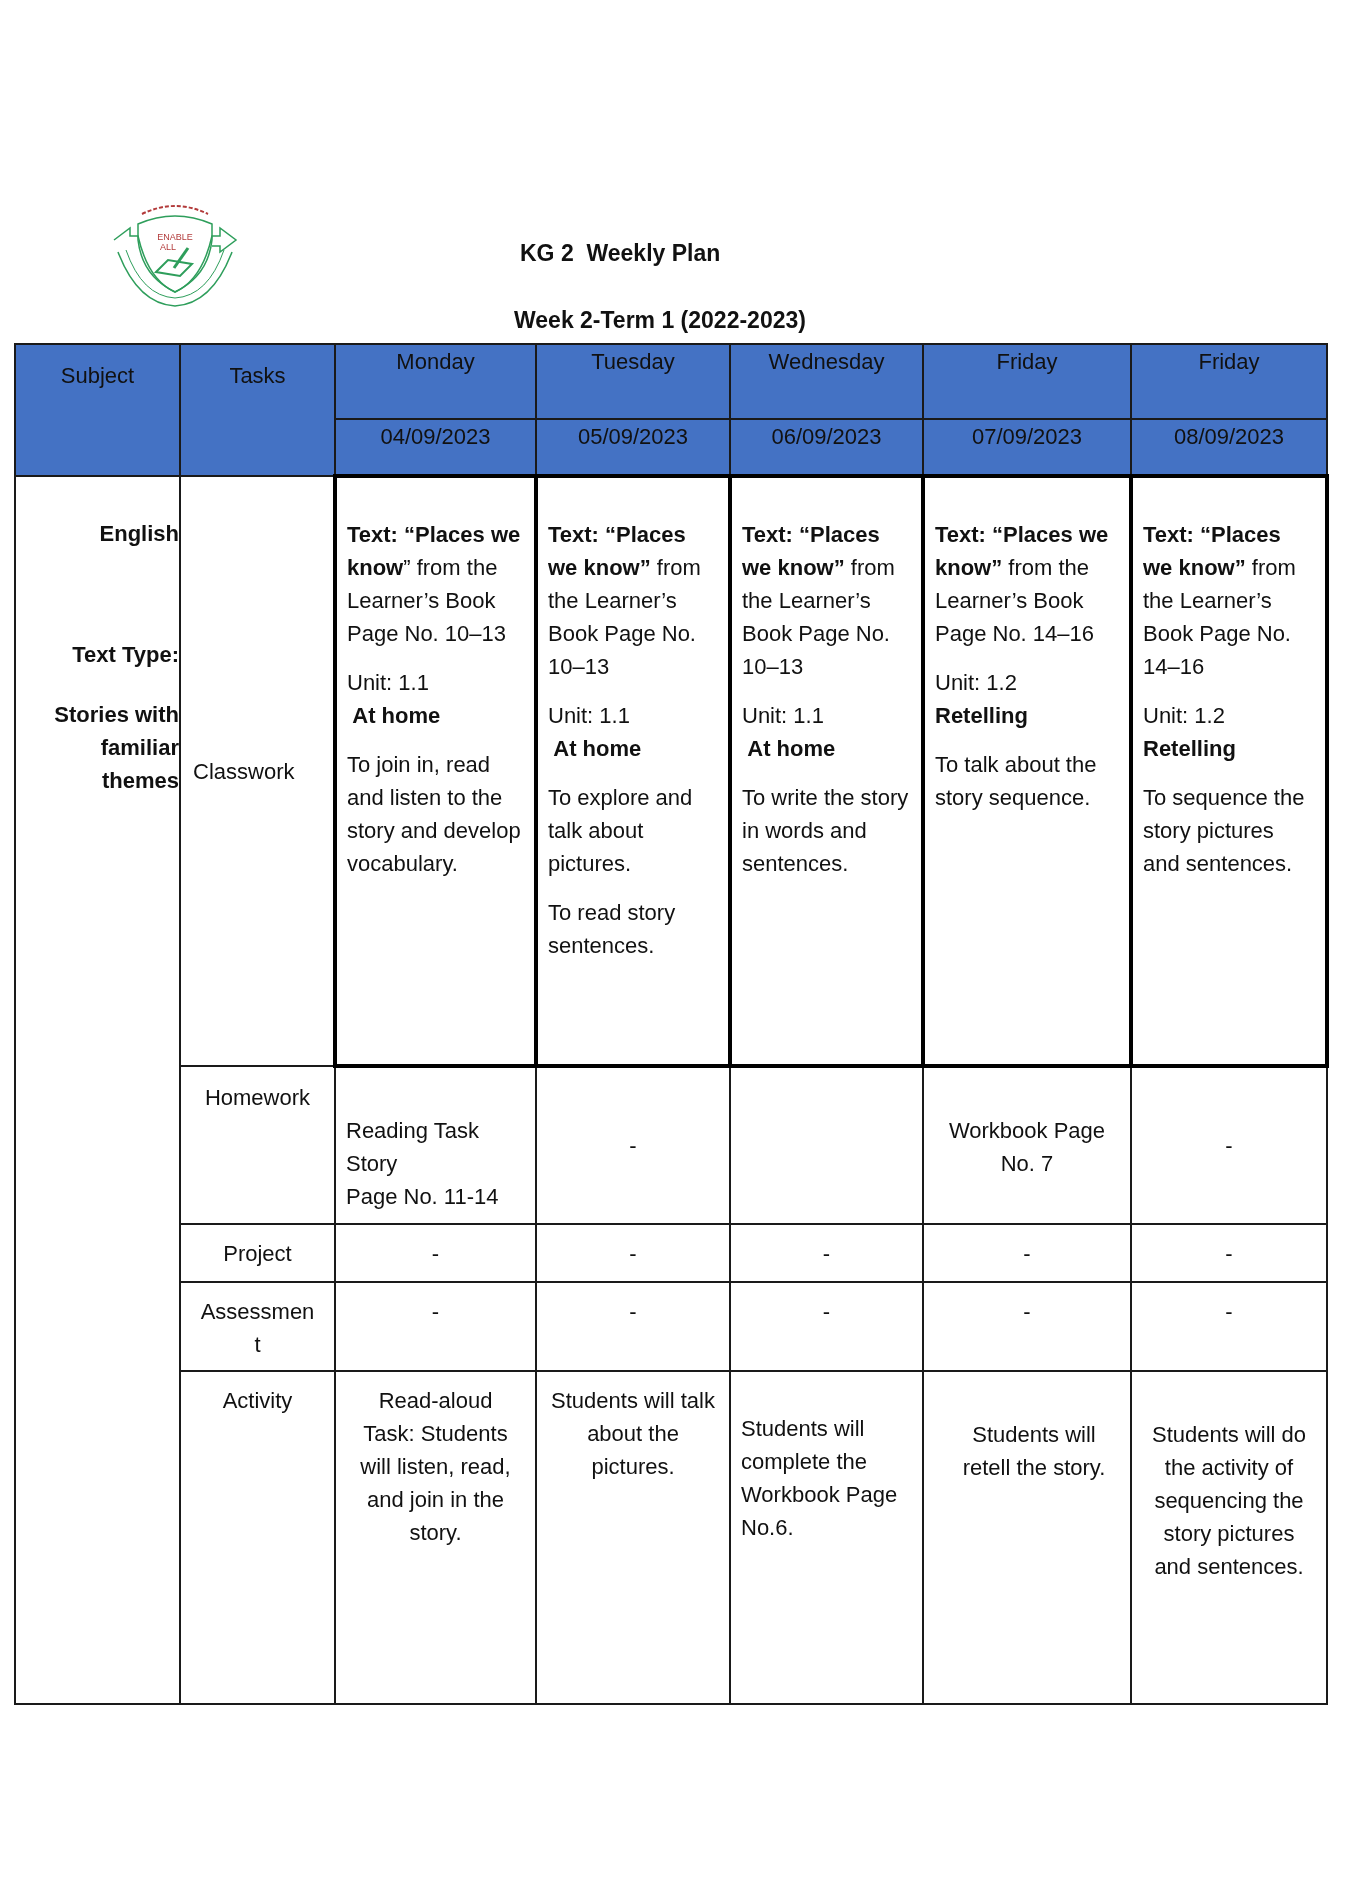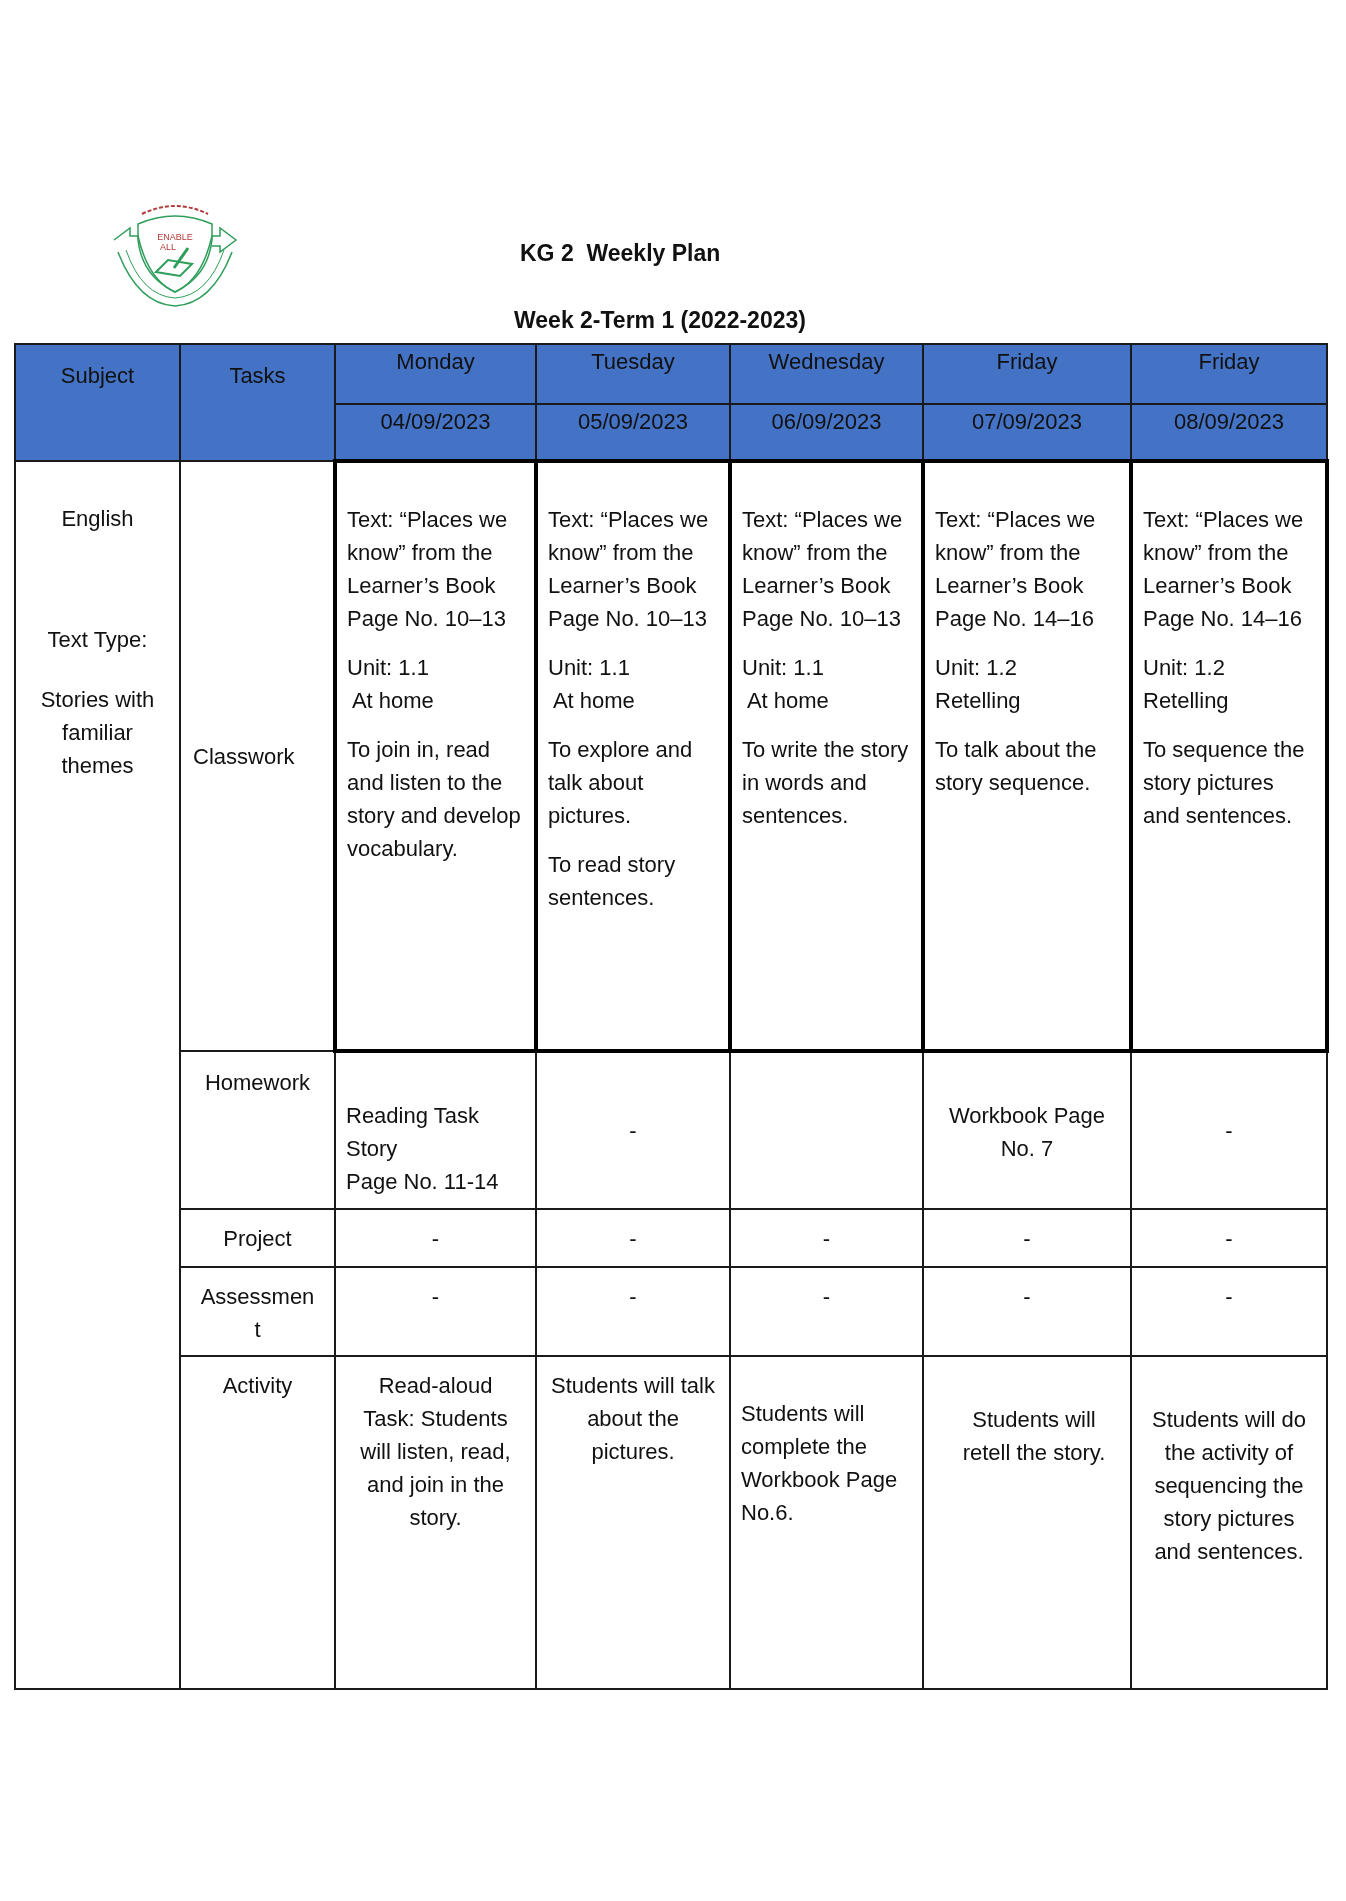--- a/index.html
+++ b/index.html
@@ -9,21 +9,21 @@
   .title { position:absolute; font-weight:bold; font-size:23px; letter-spacing:0px; white-space:pre; color:#111; }
   #t1 { left:520px; top:240px; }
   #t2 { left:514px; top:276px;margin-top:31px; }
 
   table.plan { position:absolute; left:14px; top:343px; border-collapse:collapse; table-layout:fixed; width:1312px; }
   table.plan td { border:2px solid #1a1a1a; vertical-align:top; font-size:22px; line-height:33px; padding:0; }
   .hdr td { background:#4472c4; text-align:center; vertical-align:middle; font-size:22px; color:#111; }
   .c { text-align:center; }
   .pad { padding:10px 10px 0 10px !important; }
   .thick { border:4px solid #000 !important; }
-  .b { font-weight:normal; }
+  .b { font-weight:bold;text-align:right; }
   .mid { vertical-align:middle !important; text-align:center; }
   .para { margin:0; }
   .para + .para { margin-top:16px; }
 </style>
 </head>
 <body>
 
 <div class="logo">
   <svg width="134" height="112" viewBox="0 0 134 112">
     <path d="M6 40 L22 28 L22 36 L30 36 Q40 80 67 92 Q94 80 104 36 L112 36 L112 28 L128 40 L112 52 L112 46 L104 46" fill="none" stroke="#2e9e5b" stroke-width="1.5"></path>
@@ -46,21 +46,21 @@
     <col style="width:165px">
       <col style="width:155px">
       <col style="width:201px">
       <col style="width:194px">
       <col style="width:193px">
       <col style="width:208px">
       <col style="width:196px">
   </colgroup>
 
   <tbody>
-      <tr class="hdr" style="height:60px">
+      <tr class="hdr" style="height:75px">
     <td rowspan="2" style="vertical-align:top;padding-top:14px">Subject</td>
     <td rowspan="2" style="vertical-align:top;padding-top:14px">Tasks</td>
     <td>Monday</td>
     <td>Tuesday</td>
     <td>Wednesday</td>
     <td>Friday</td>
     <td>Friday</td>
   </tr>
   <tr class="hdr" style="height:57px">
     <td>04/09/2023</td>

